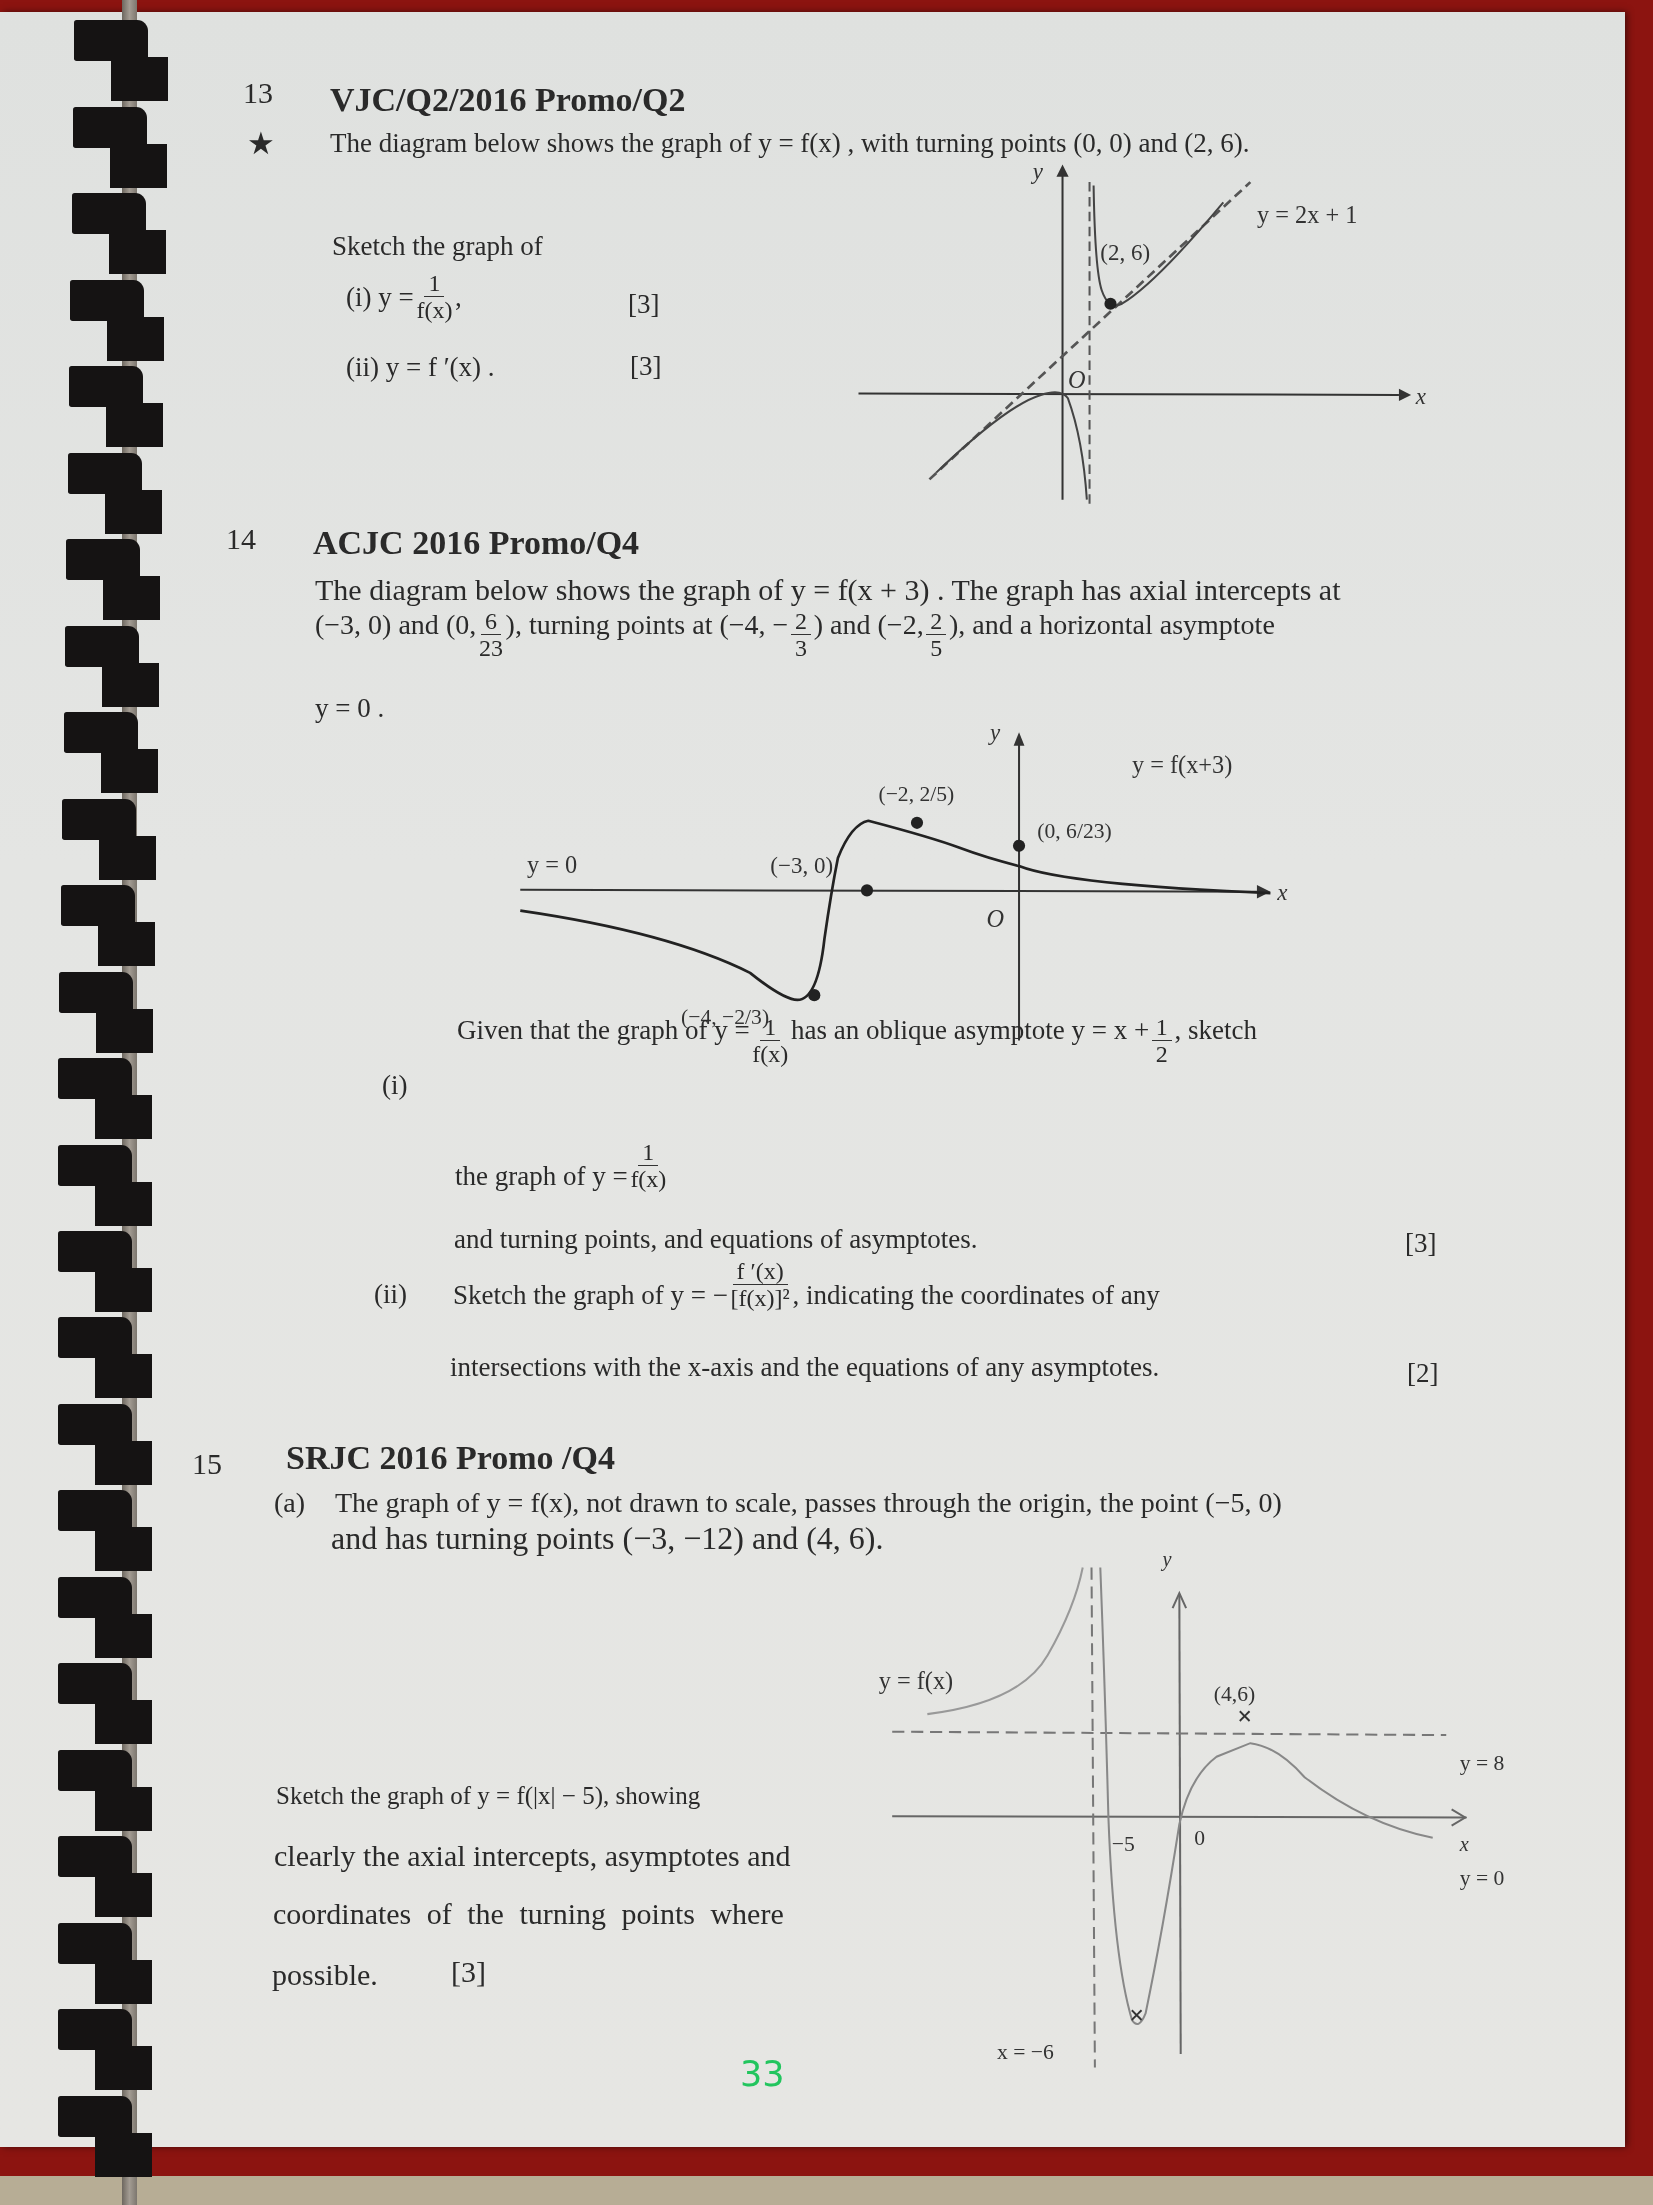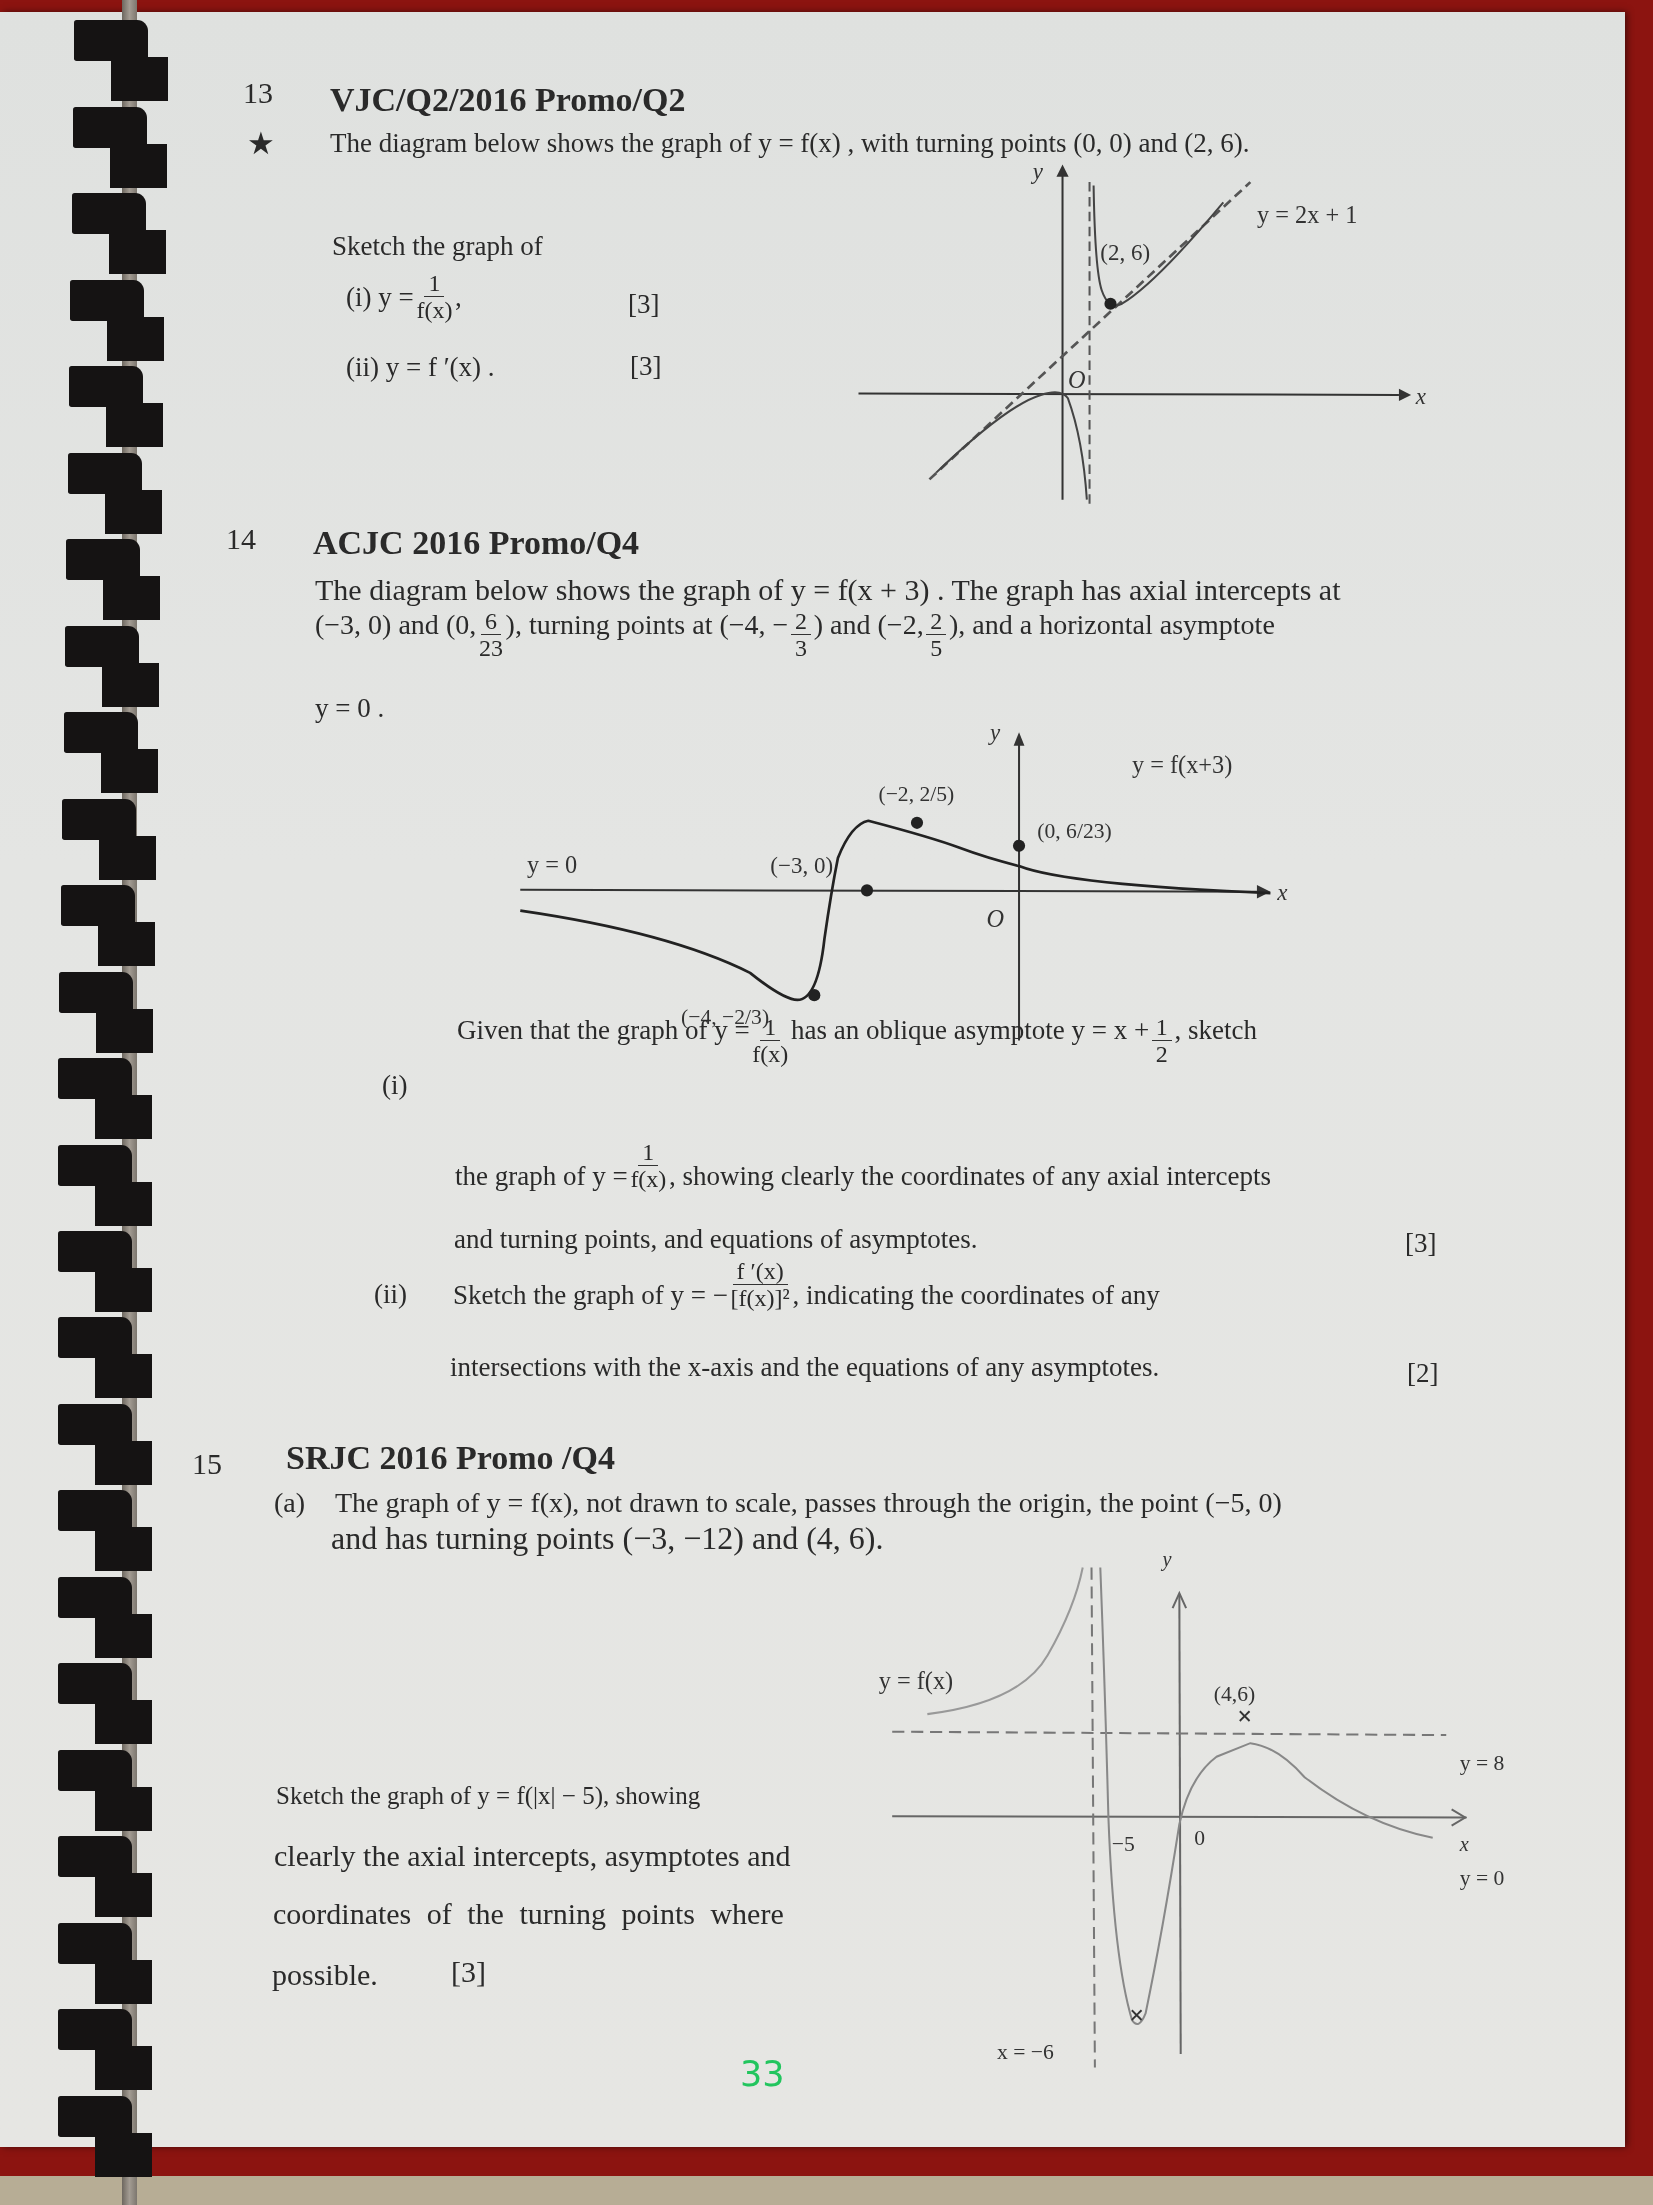--- a/index.html
+++ b/index.html
@@ -231,21 +231,20 @@
       <span class="d">2</span>
     </span>
   <span>, sketch</span>
 </div>
 <div class="abs txt" style="left:455px;top:1139px;display:flex;align-items:flex-end">
   <span>the graph of y =</span>
   <span class="frac">
       <span class="n">1</span>
       <span class="d">f(x)</span>
     </span>
-  <span>, showing clearly the coordinates of any axial intercepts</span>
 </div>
 <div class="abs txt" style="left:454px;top:1223px">and turning points, and equations of asymptotes.</div>
 <div class="abs mark" style="left:1405px;top:1228px">[3]</div>
 
 <div class="abs txt" style="left:374px;top:1278px">(ii)</div>
 <div class="abs txt" style="left:453px;top:1258px;display:flex;align-items:flex-end">
   <span>Sketch  the  graph  of  y = −</span>
   <span class="frac">
       <span class="n">f ′(x)</span>
       <span class="d">[f(x)]²</span>

